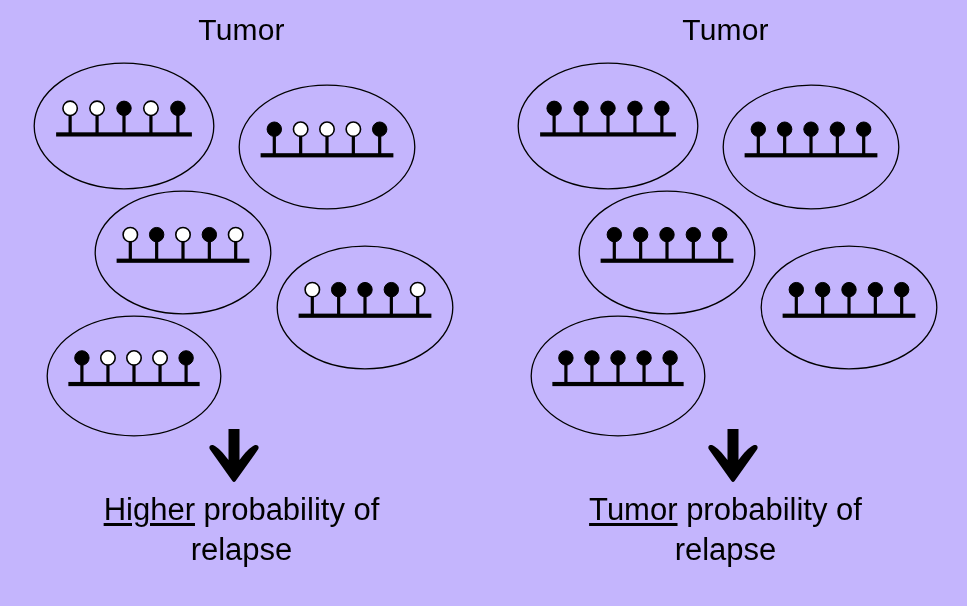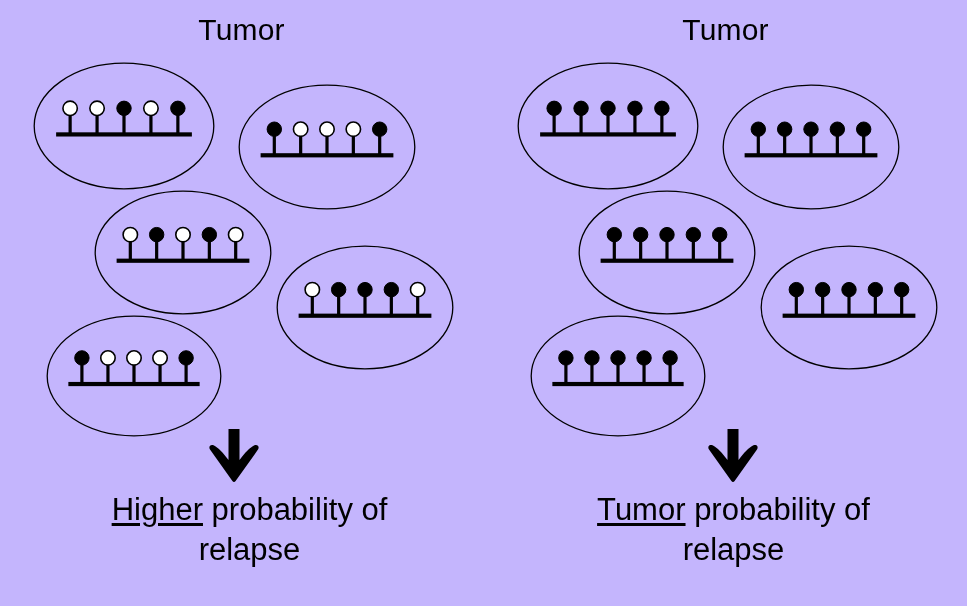--- a/index.html
+++ b/index.html
@@ -48,21 +48,21 @@
     display: block;
     overflow: visible;
   }
 
   .arrow {
     position: absolute;
   }
 
   .caption {
     position: absolute;
-    left: 8px;
+    left: 0;
     width: 100%;
     text-align: center;
     font-size: 31px;
     line-height: 1.28;
     color: #000000;
   }
   .caption .emph {
     text-decoration: underline;
     text-underline-offset: 3px;
     text-decoration-thickness: 2.5px;

